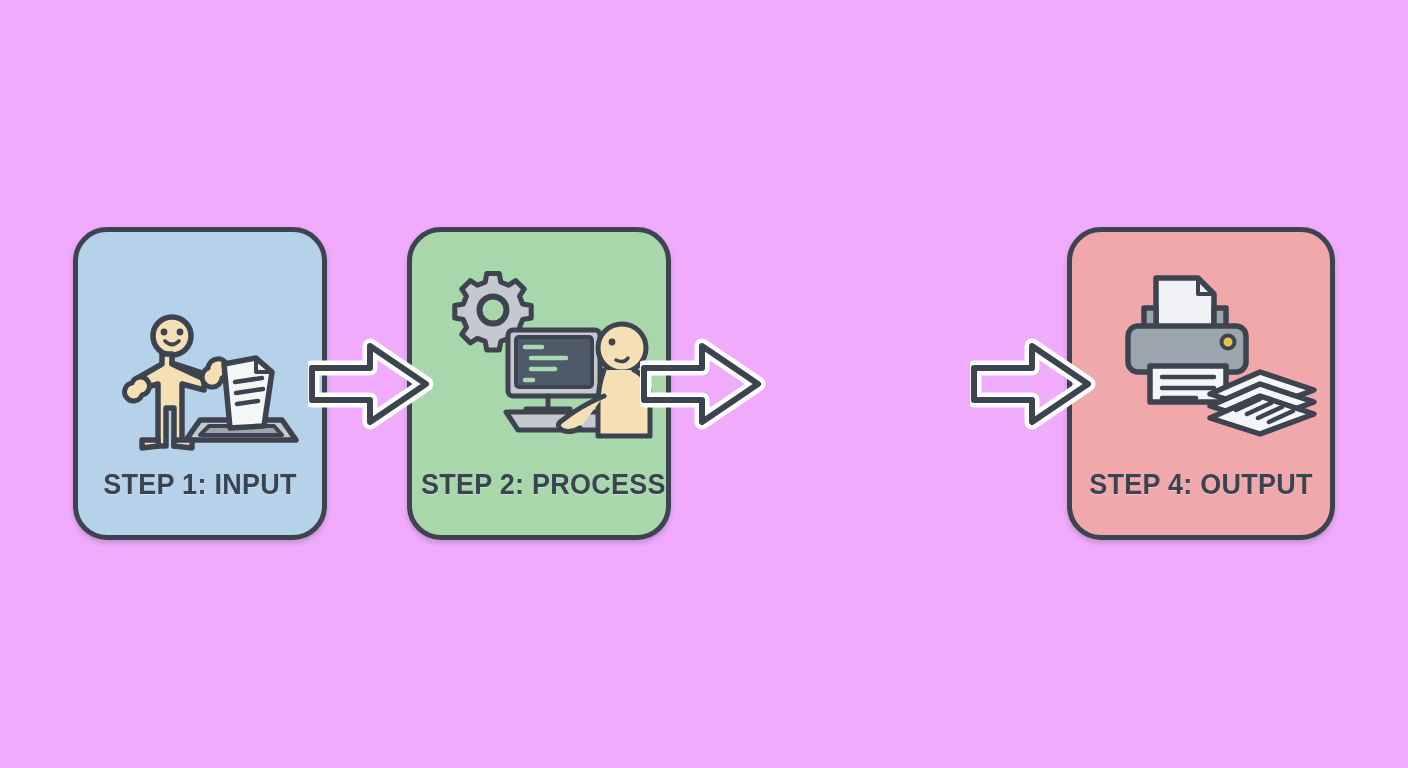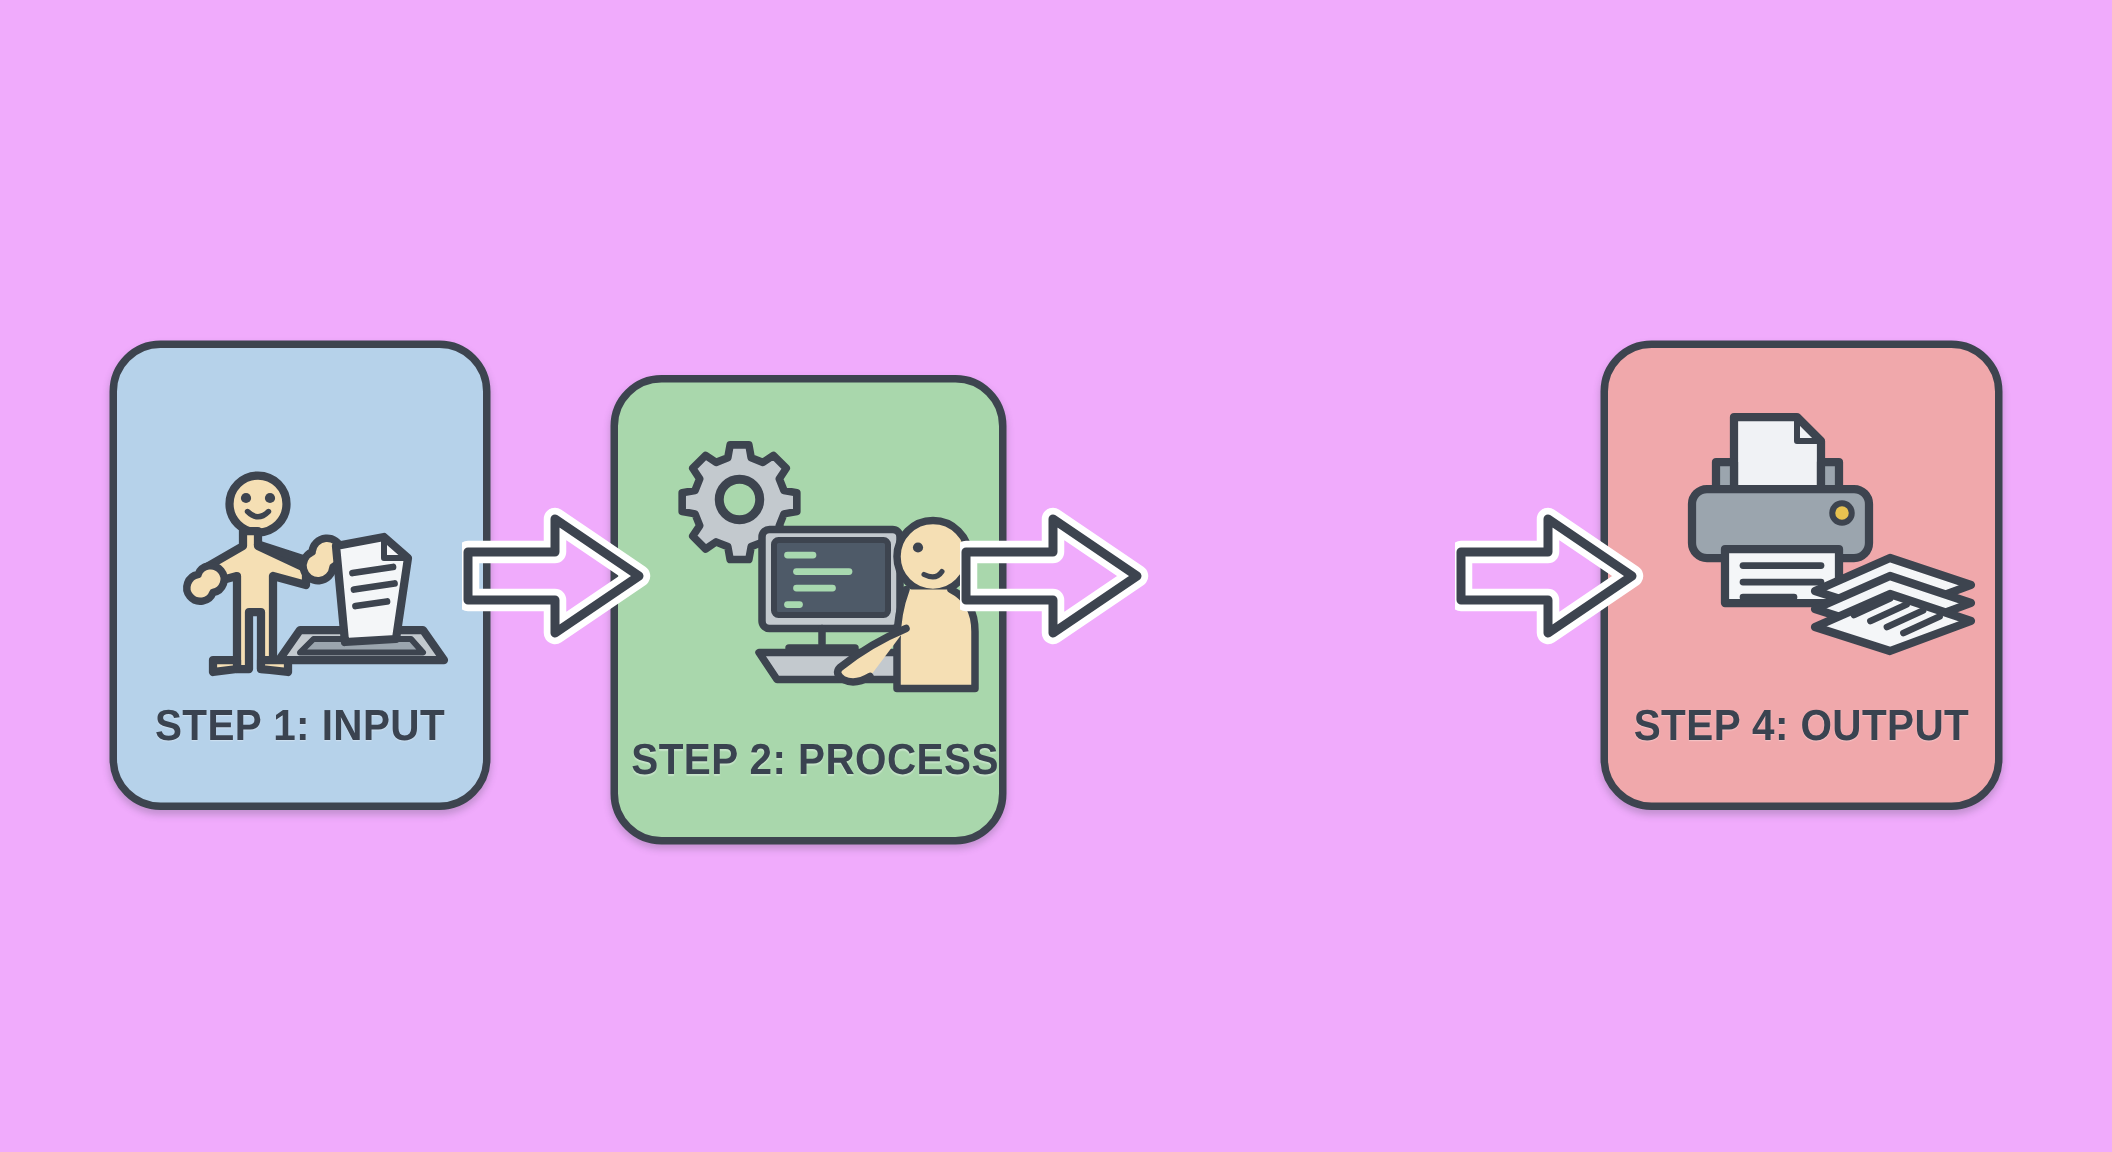--- a/index.html
+++ b/index.html
@@ -137,21 +137,21 @@
             <circle cx="68" cy="64" r="3.4"></circle>
             <circle cx="84" cy="64" r="3.4"></circle>
           </g>
           <path d="M69 73 q7 7 14 0" fill="none" stroke="#3d444f" stroke-width="3.6" stroke-linecap="round"></path>
         </svg>
       </div>
       <div class="card-label">STEP 1: INPUT</div>
     </div>
   </div>
 
-  <div class="card" id="card-2" style="background: rgb(169, 215, 172); margin-top: 23px;">
+  <div class="card" id="card-2" style="background: rgb(169, 215, 172);">
     <div class="card-inner">
       <div class="icon-area">
 
         <svg class="svg-icon" style="left:36px; top:20px;" width="90" height="90" viewBox="0 0 90 90">
           <g transform="translate(45,45)">
             <path d="M -8 -40 L 8 -40 L 10 -29 L 20 -25 L 29 -31 L 40 -20 L 34 -11 L 38 -1 L 49 1 L 49 17 L 38 19 L 34 29 L 40 38 L 29 49 L 20 43 L 10 47 L 8 58 L -8 58 L -10 47 L -20 43 L -29 49 L -40 38 L -34 29 L -38 19 L -49 17 L -49 1 L -38 -1 L -34 -11 L -40 -20 L -29 -31 L -20 -25 L -10 -29 Z" transform="scale(0.78) translate(0,-8)" fill="#c3c9ce" stroke="#3d444f" stroke-width="6.5" stroke-linejoin="round"></path>
             <circle cx="0" cy="-1" r="13.5" fill="#a9d7ac" stroke="#3d444f" stroke-width="6"></circle>
           </g>
         </svg>
 

